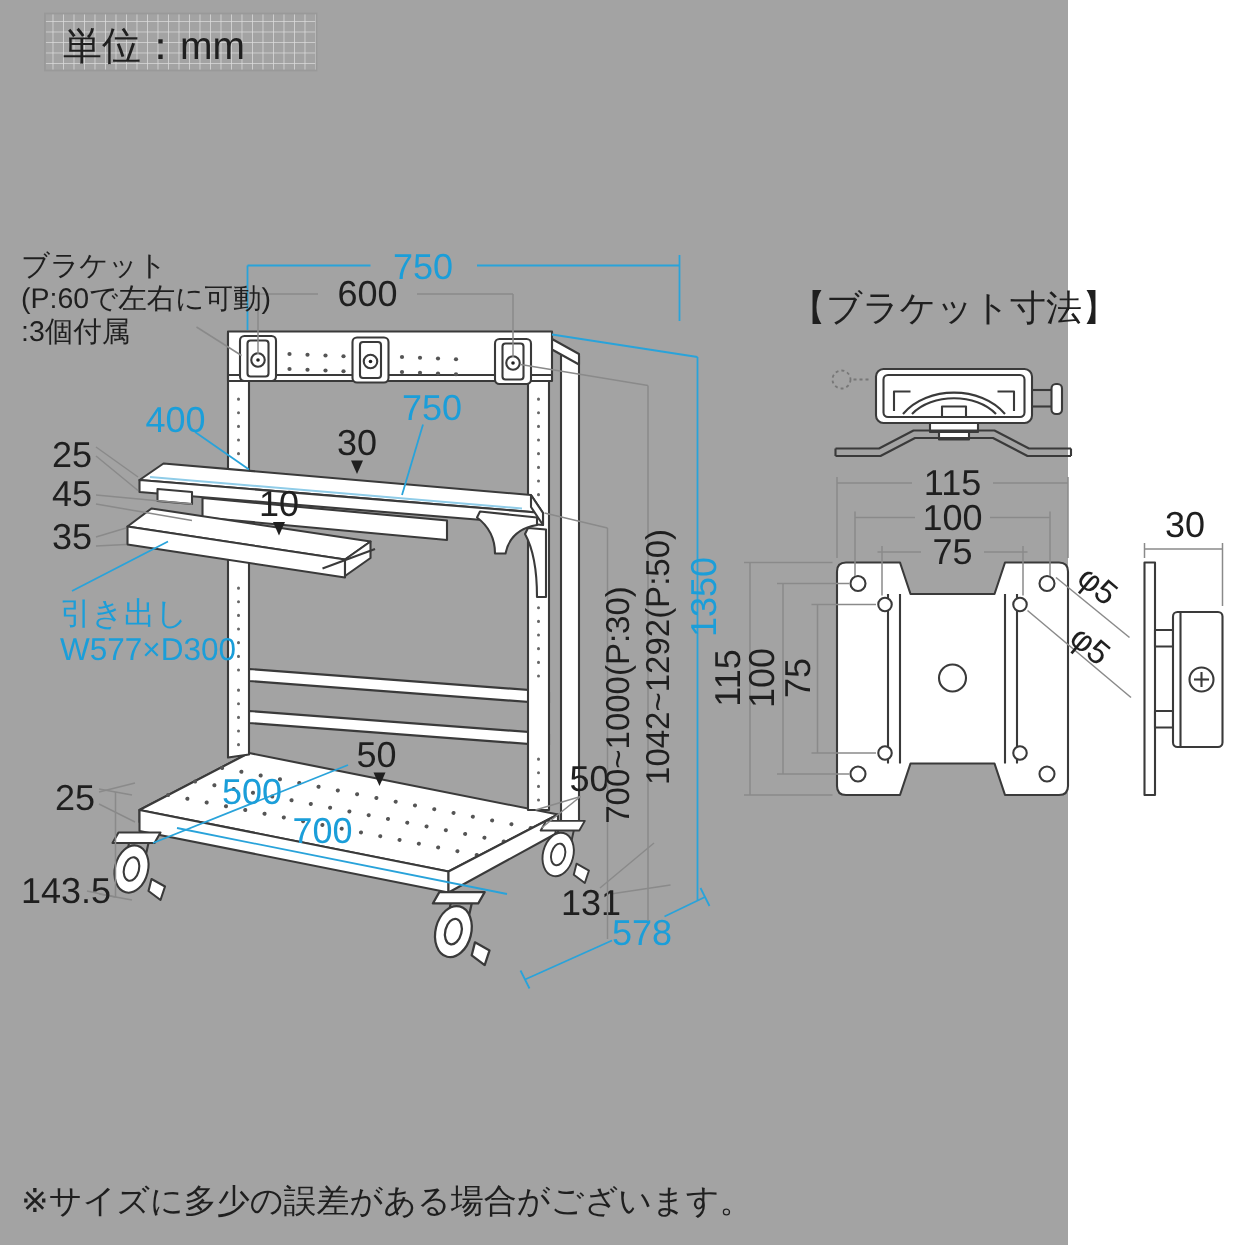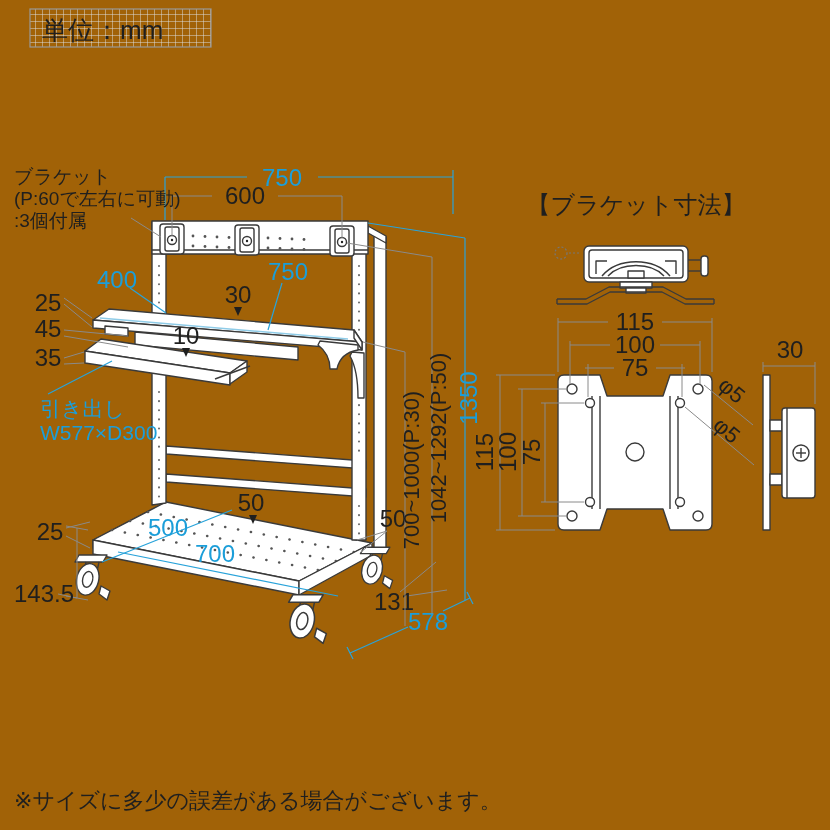--- a/index.html
+++ b/index.html
@@ -1,16 +1,16 @@
 <!DOCTYPE html>
 <html><head>
 <meta charset="utf-8">
 <style>
   html,body{margin:0;padding:0;background:#ffffff;}
-  .page{width:830px;height:830px;position:relative;background:#a16207;
+  .page{width:712px;height:830px;position:relative;background:#a3a3a3;
         font-family:"Liberation Sans","DejaVu Sans",sans-serif;}
   svg text{font-family:"Liberation Sans","DejaVu Sans",sans-serif;}
   .struct{stroke:#3a3a3a;stroke-width:1.4;fill:#ffffff;stroke-linejoin:round;}
   .structline{stroke:#3a3a3a;stroke-width:1.4;fill:none;stroke-linejoin:round;}
   .dimline{stroke:#8a8a8a;stroke-width:1;fill:none;}
   .blueline{stroke:#29a3da;stroke-width:1.2;fill:none;}
   .lblueline{stroke:#8fcce8;stroke-width:1.4;fill:none;}
   .dots{stroke:#555;stroke-width:2.6;stroke-linecap:round;stroke-dasharray:0.1 13;fill:none;}
   .holes{stroke:#666;stroke-width:2;stroke-linecap:round;stroke-dasharray:0.1 9;fill:none;}
   .blk{fill:#1f1f1f;}

